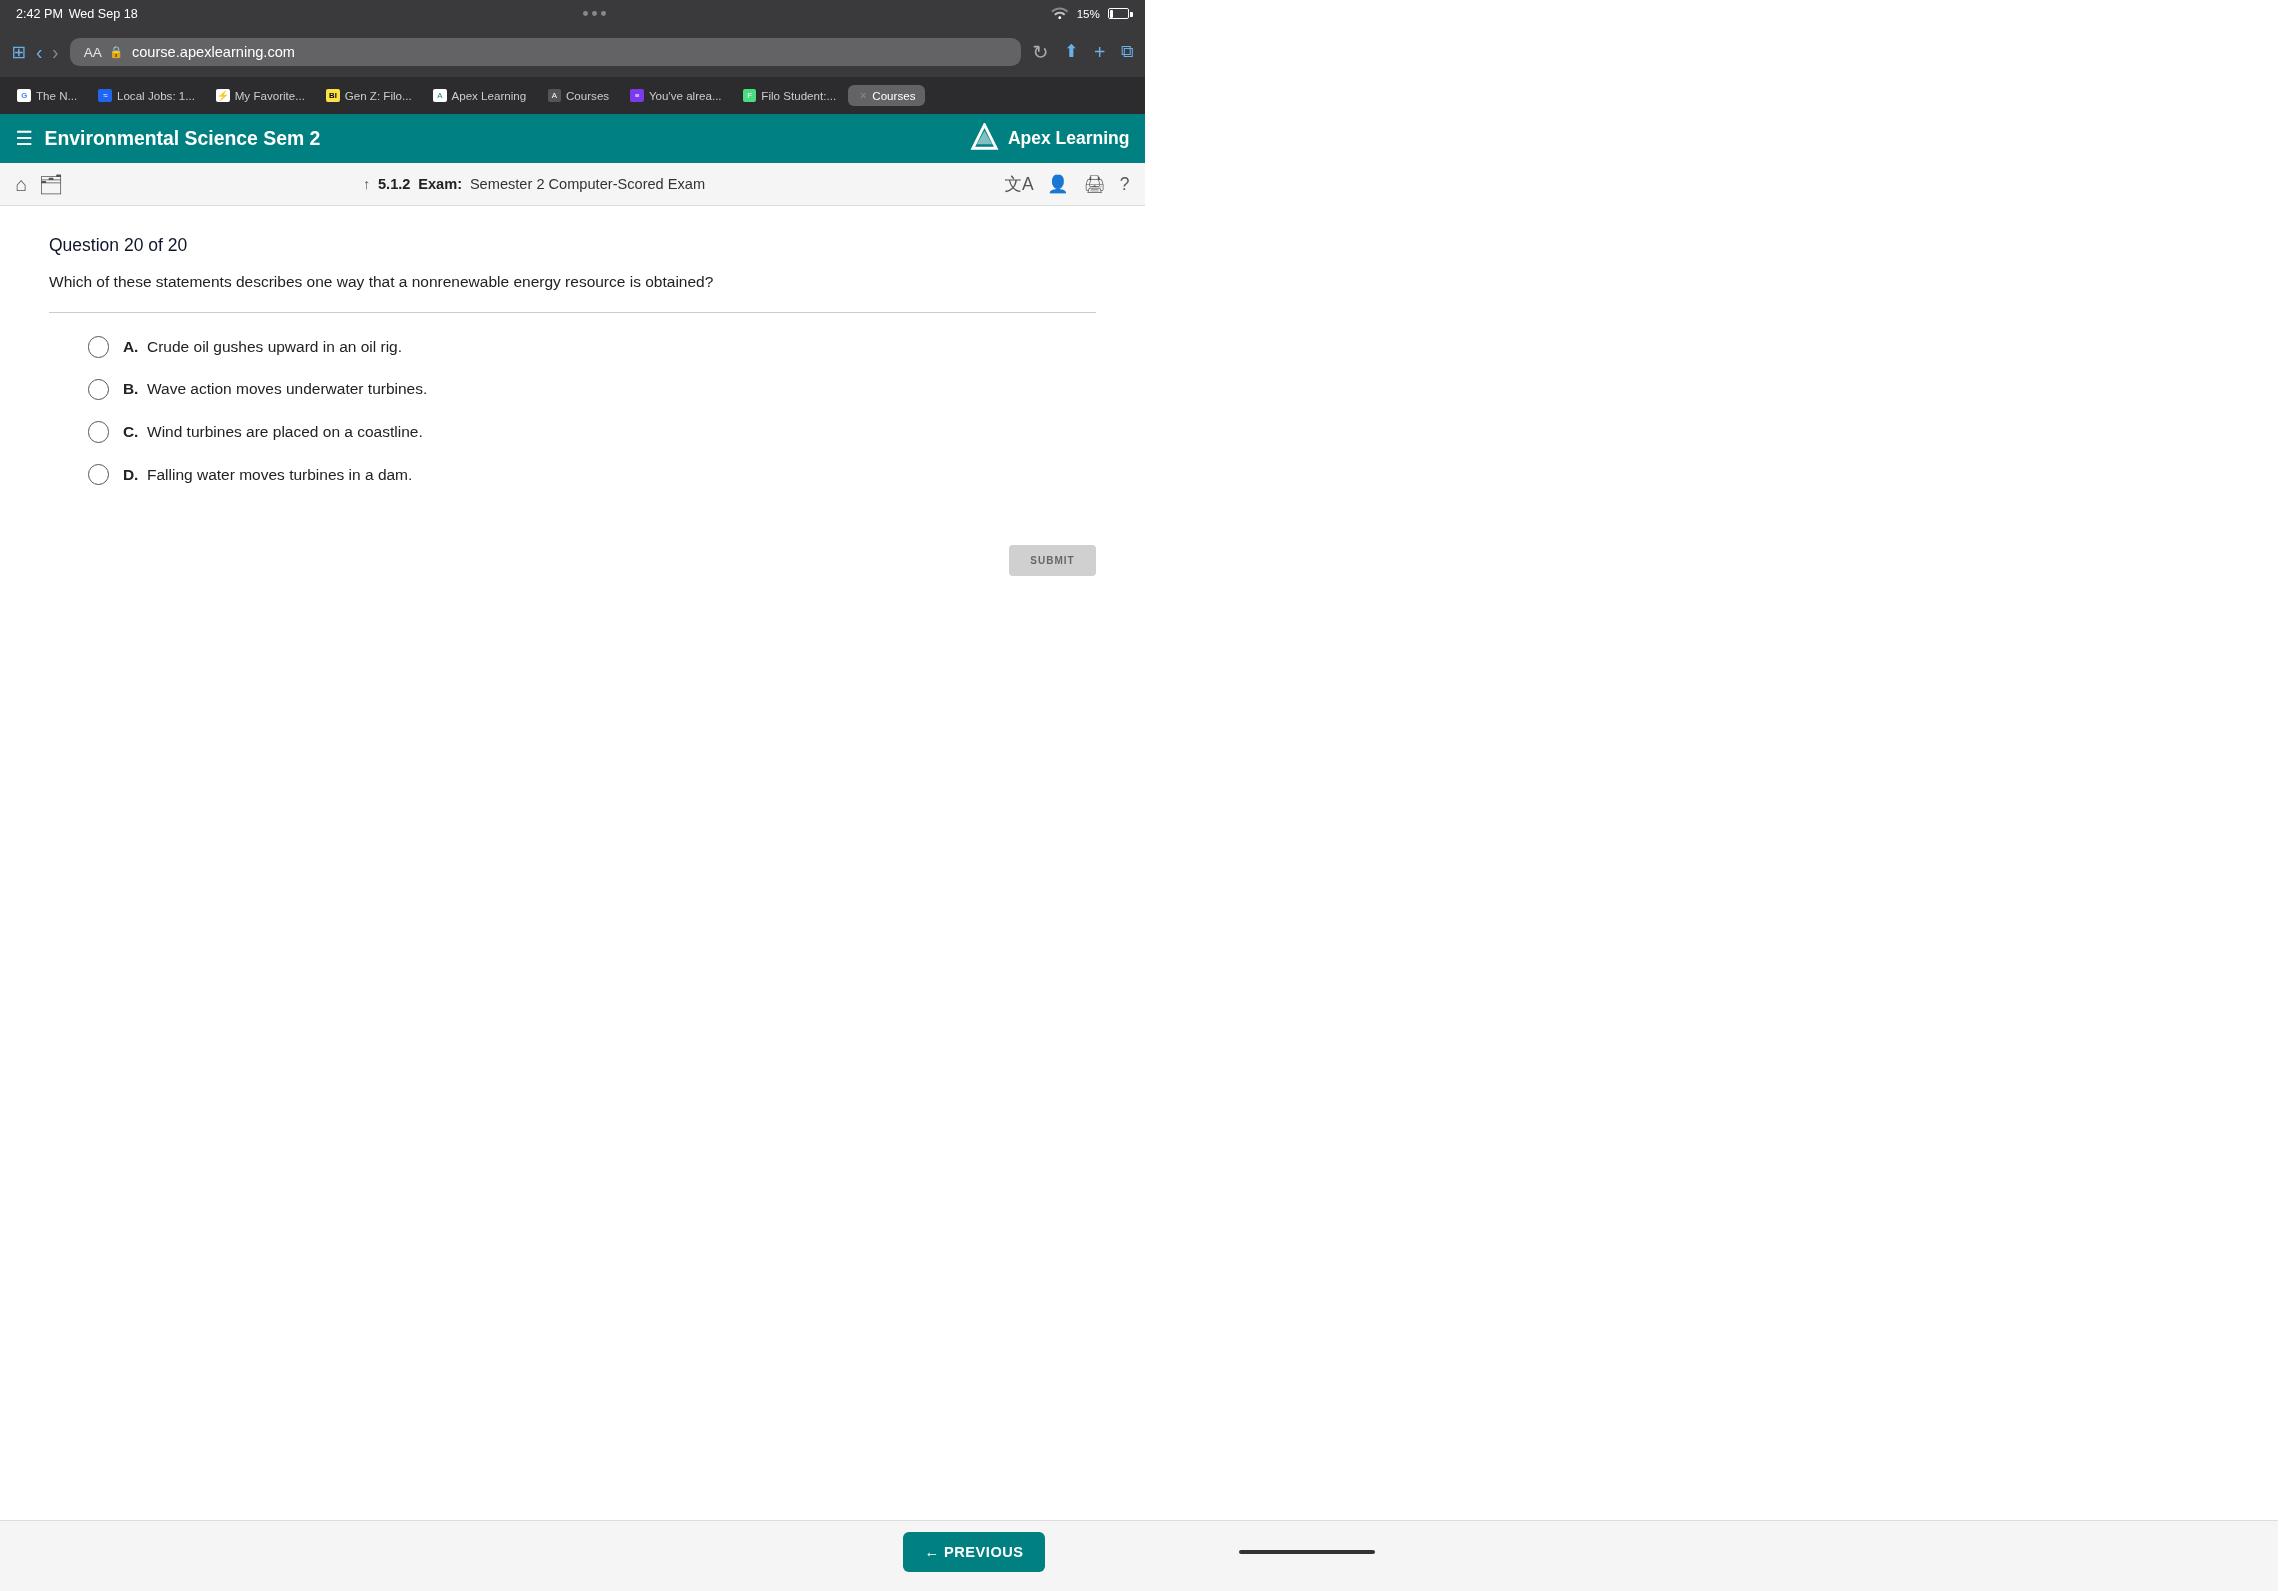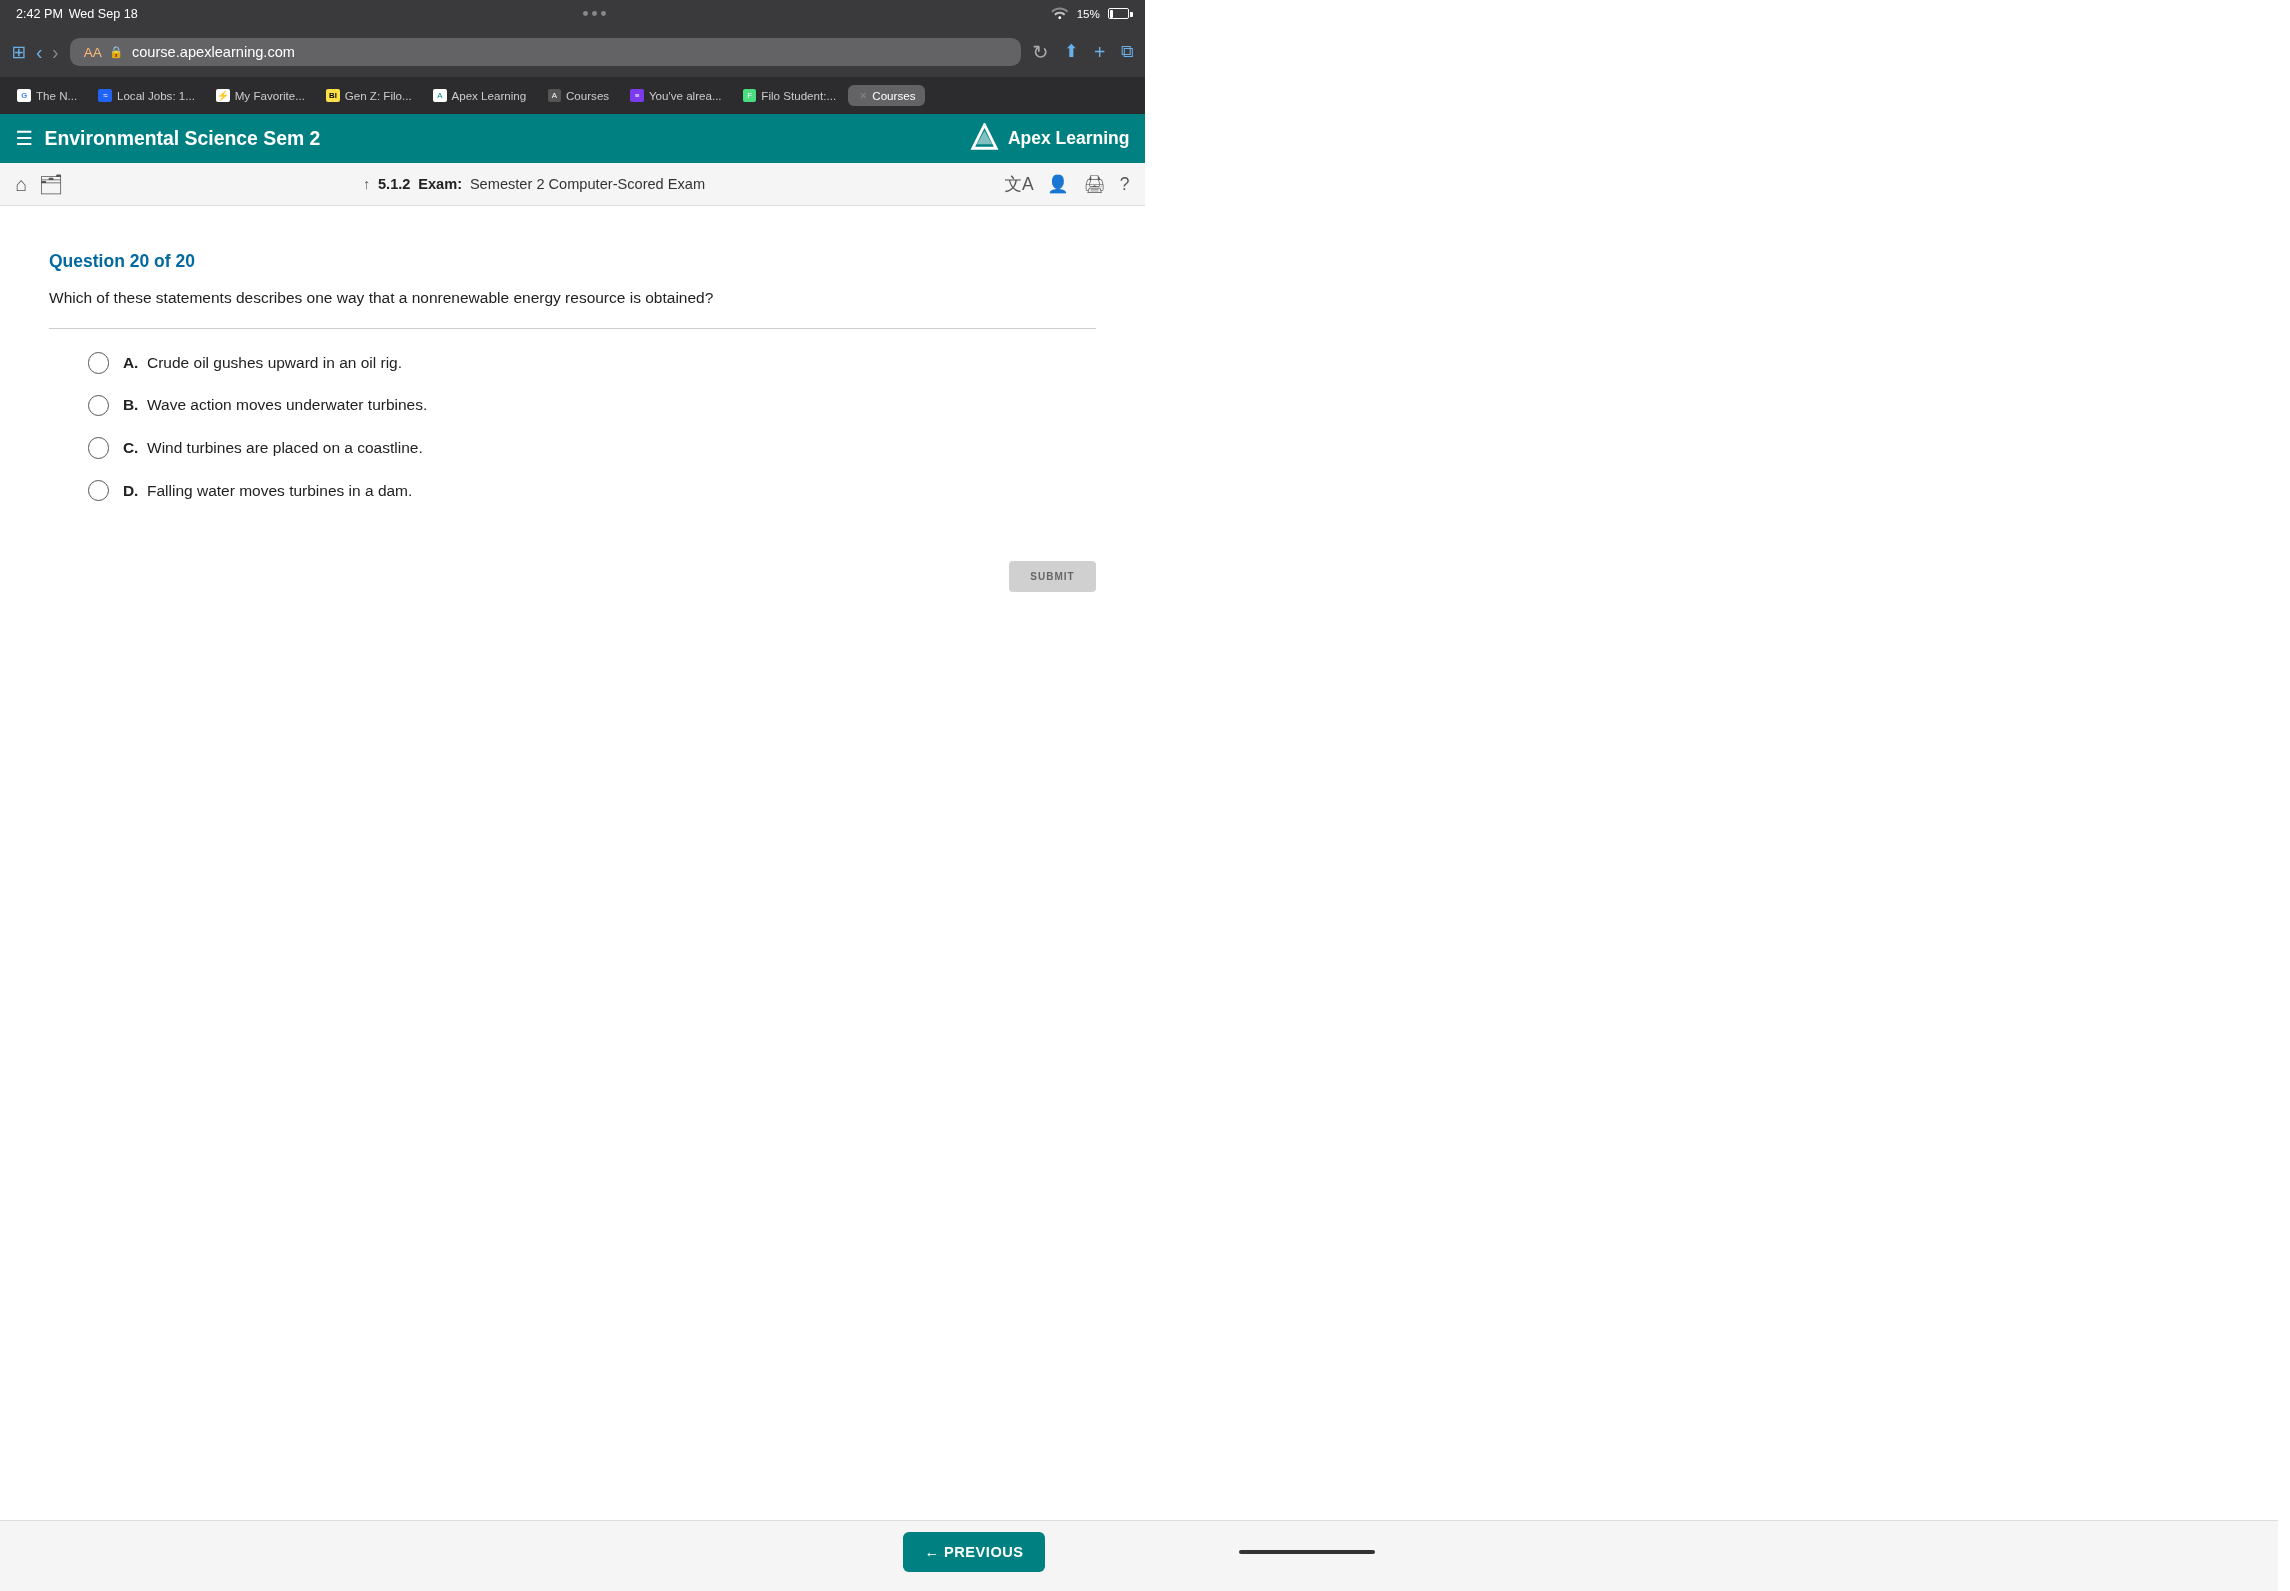--- a/index.html
+++ b/index.html
@@ -39,21 +39,21 @@
       border-radius: 9.7px;
       padding: 5.8px 13.6px;
       display: flex;
       align-items: center;
       gap: 7.8px;
       color: #fff;
       font-size: 14.6px;
     }
     .lock-icon { font-size: 11.6px; color: #aaa; }
     .browser-actions { display: flex; gap: 15.5px; color: #aaa; font-size: 19.4px; }
-    .aa-text { color: #fdba74; font-size: 13.6px; font-weight: 500; }
+    .aa-text { color: #e5e5e5; font-size: 13.6px; font-weight: 500; }
 
     
     .tabs-bar {
       background: #2c2c2e;
       display: flex;
       align-items: center;
       padding: 0 7.8px;
       height: 37px;
       gap: 1.9px;
       overflow: hidden;
@@ -115,24 +115,23 @@
     .toolbar-center .exam-title { color: #333; }
     .toolbar-right { display: flex; align-items: center; gap: 14px; color: #555; font-size: 19.4px; }
 
     
     .content {
       padding: 29px 49px 19.4px 49px;
       background: #fff;
     }
     .question-header {
       font-size: 17.5px;
-      font-weight: 700;
-      color: #0369a1;
+      font-weight: 400;
+      color: #0f172a;
       margin-bottom: 13.6px;
-      margin-top: 16px;
     }
     .question-text {
       font-size: 15.5px;
       color: #222;
       line-height: 1.5;
       margin-bottom: 19.4px;
     }
     .divider {
       border: none;
       border-top: 1px solid #ccc;

